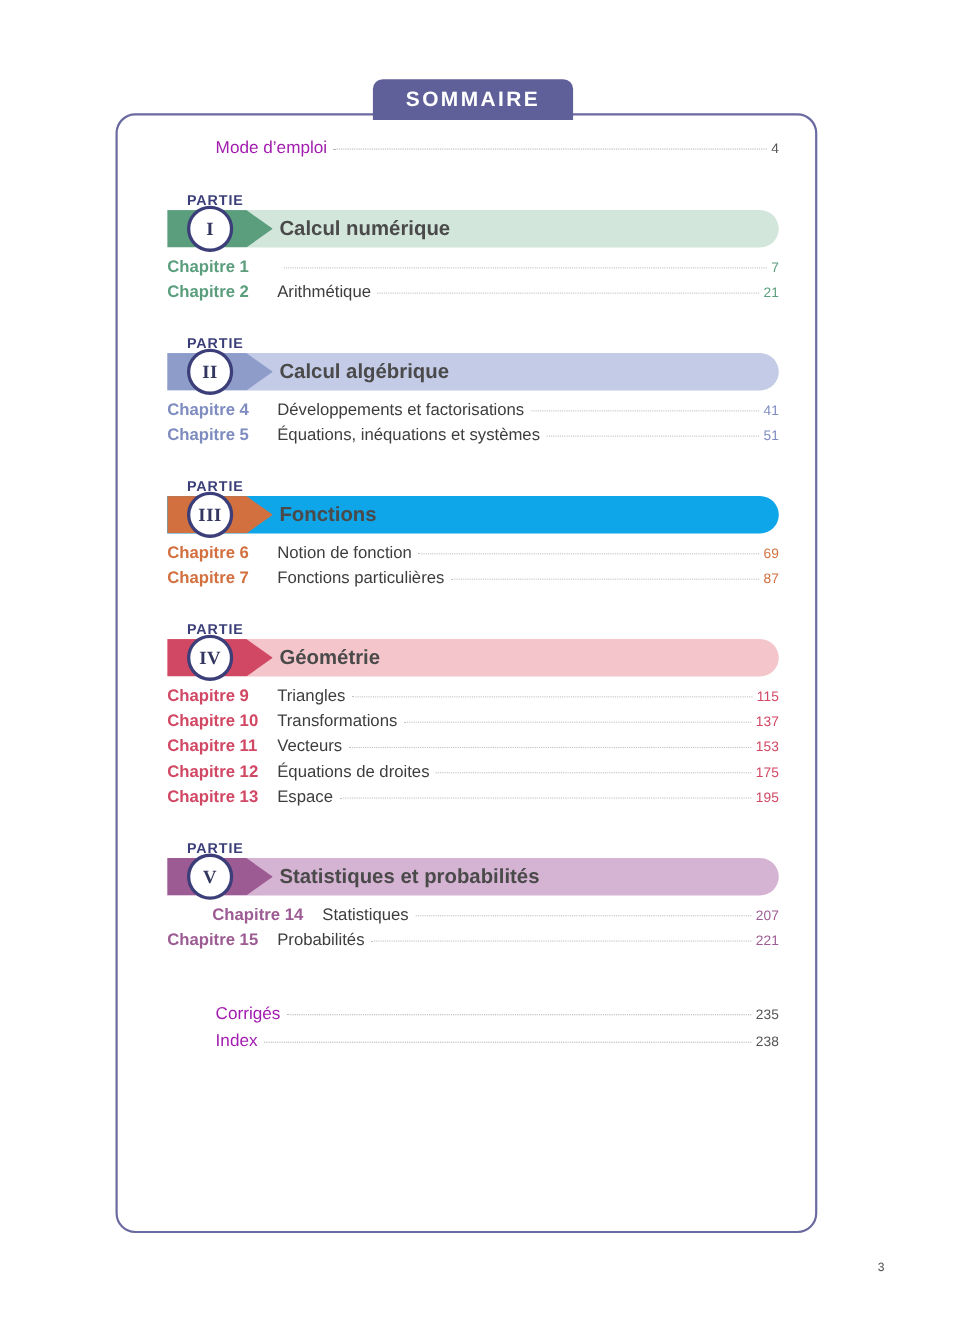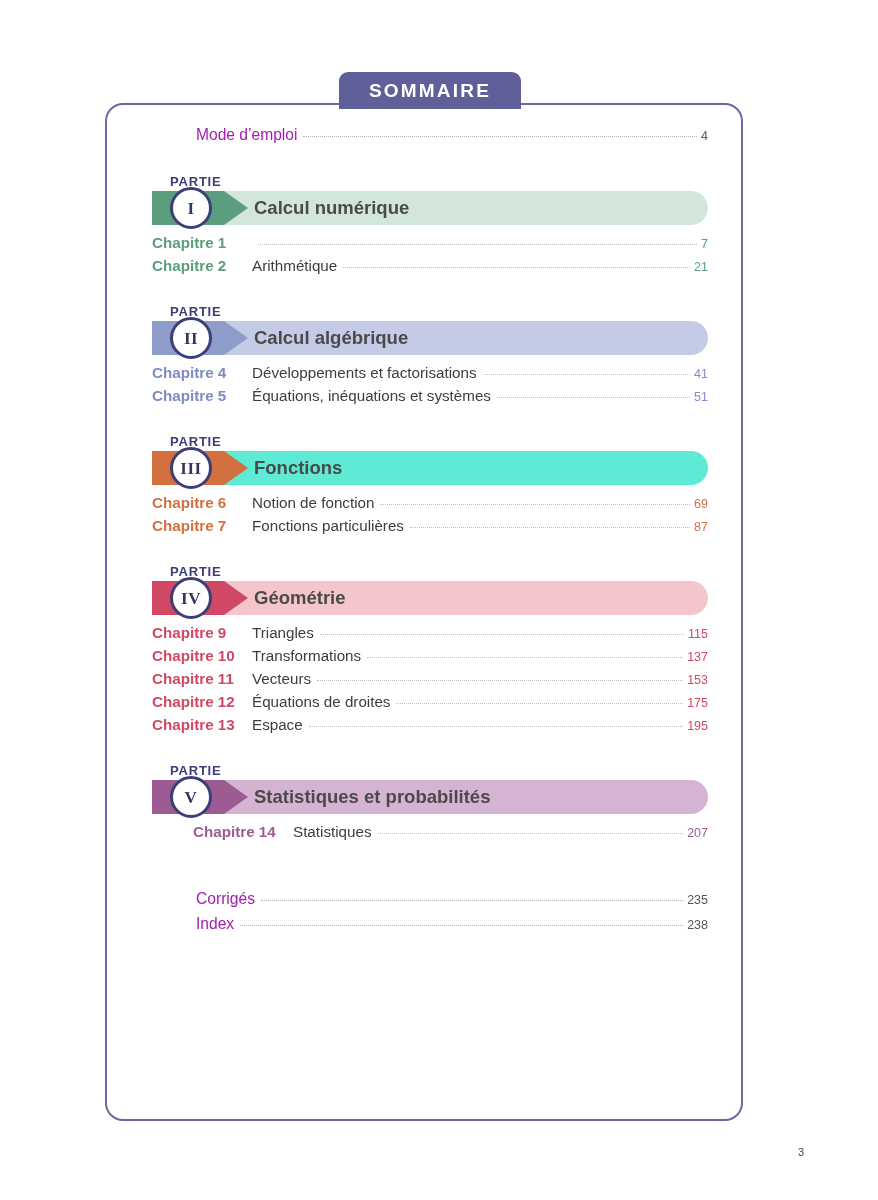--- a/index.html
+++ b/index.html
@@ -275,21 +275,21 @@
             <div class="chapter-row">
               <span class="ch-label" style="color: rgb(126, 140, 192);">Chapitre 5</span>
               <span class="ch-title">Équations, inéquations et systèmes</span>
               <span class="leader"></span>
               <span class="ch-page" style="color: rgb(126, 140, 192);">51</span>
             </div>
           </div>
         </div>
         <div class="part">
           <div class="part-label">PARTIE</div>
-          <div class="banner" style="background: #5eead4;">
+          <div class="banner" style="background: #0ea5e9;">
             <div class="chev" style="background: rgb(210, 112, 63);"></div>
             <div class="medallion" style="border-color: rgb(59, 62, 120);">
               <span class="rom">III</span>
             </div>
             <div class="b-title">Fonctions</div>
           </div>
           <div class="chapters">
             <div class="chapter-row">
               <span class="ch-label" style="color: rgb(210, 112, 63);">Chapitre 6</span>
               <span class="ch-title">Notion de fonction</span>
@@ -354,20 +354,26 @@
               <span class="rom">V</span>
             </div>
             <div class="b-title">Statistiques et probabilités</div>
           </div>
           <div class="chapters">
             <div class="chapter-row">
               <span class="ch-label" style="color: rgb(156, 91, 147); margin-left: 41px;">Chapitre 14</span>
               <span class="ch-title">Statistiques</span>
               <span class="leader"></span>
               <span class="ch-page" style="color: rgb(156, 91, 147);">207</span>
+            </div>
+            <div class="chapter-row">
+              <span class="ch-label" style="color: rgb(156, 91, 147);">Chapitre 15</span>
+              <span class="ch-title">Probabilités</span>
+              <span class="leader"></span>
+              <span class="ch-page" style="color: rgb(156, 91, 147);">221</span>
             </div>
           </div>
         </div>
       </div>
 
     <div id="footer-entries">
         <div class="entry plain-entry">
           <span class="e-title">Corrigés</span>
           <span class="leader"></span>
           <span class="e-page">235</span>

